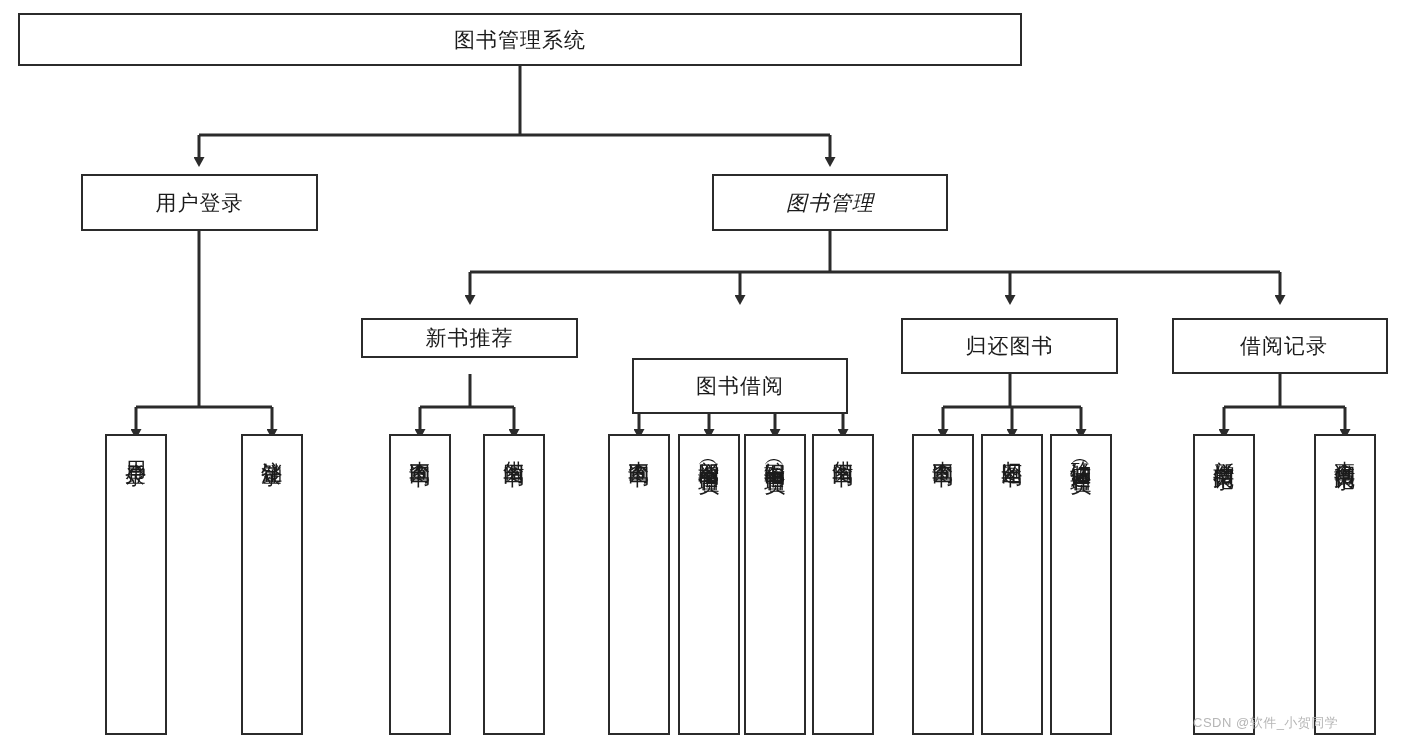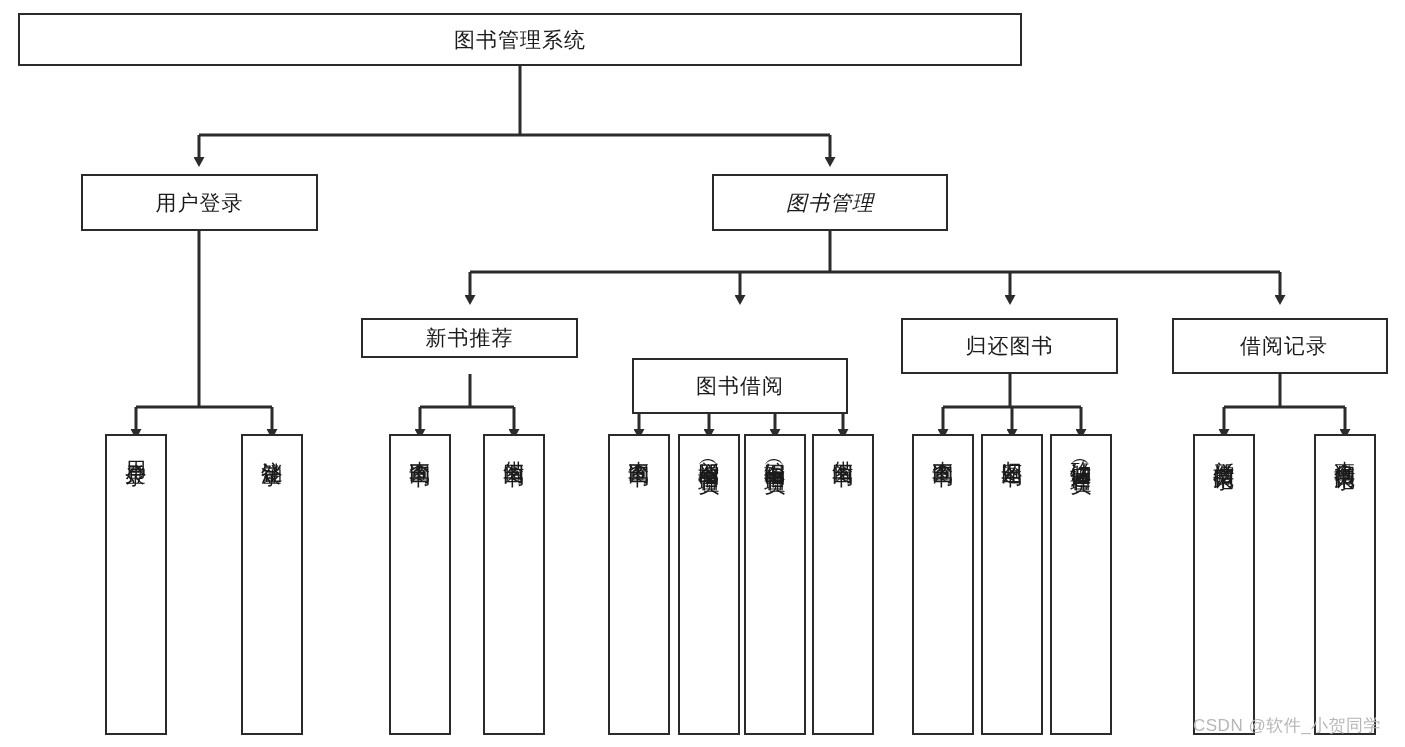--- a/index.html
+++ b/index.html
@@ -49,21 +49,21 @@
     font-size: 21px;
     color: #1b1b1b;
     writing-mode: vertical-rl;
     text-orientation: upright;
     line-height: 1.12;
     letter-spacing: 2px;
     white-space: nowrap;
   }
   .watermark {
     position: absolute;
-    font-size: 17px;
+    font-size: 13px;
     color: #b6b6b6;
     letter-spacing: 0.5px;
     white-space: nowrap;
     pointer-events: none;
   }
 </style>
 </head>
 <body>
 
 <div id="canvas">

